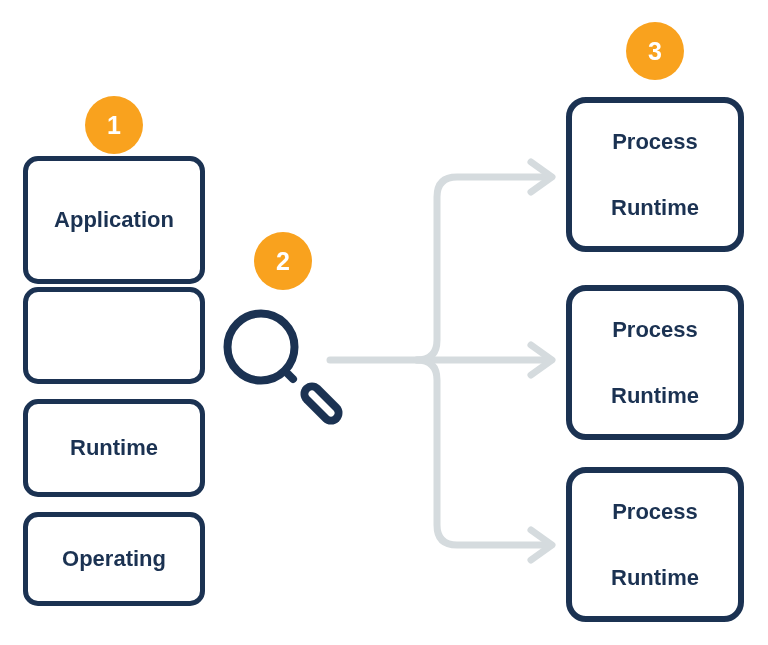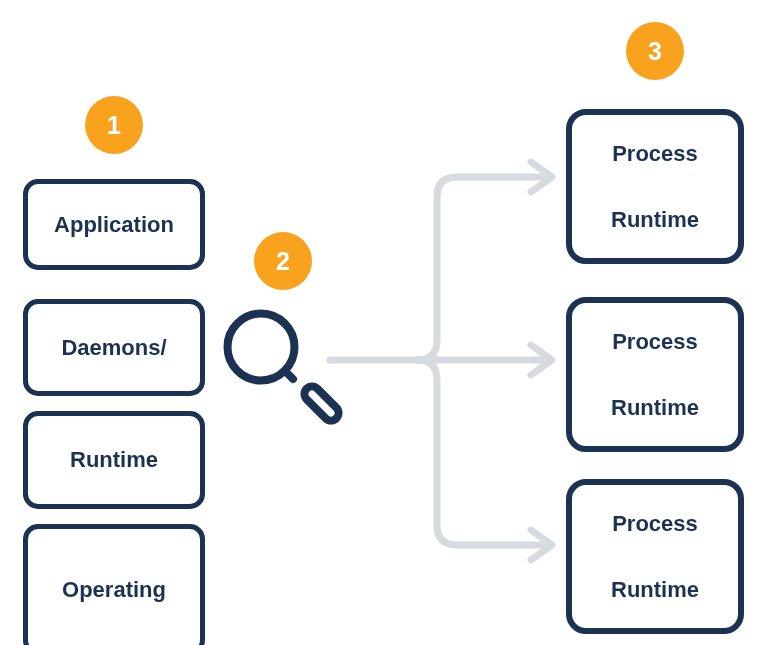--- a/index.html
+++ b/index.html
@@ -45,32 +45,31 @@
     border: 5px solid var(--navy);
     color: var(--navy);
     font-weight: bold;
     font-size: 22px;
     text-align: center;
     display: flex;
     flex-direction: column;
     align-items: center;
     justify-content: center;
     line-height: 1.32;
-    margin-top: 12px;
   }
 
   .left-box {
     left: 23px;
     width: 182px;
     border-radius: 15px;
   }
-  .left-box-1 { top: 167px; height: 91px; }
+  .left-box-1 { top: 156px; height: 128px; }
   .left-box-2 { top: 287px; height: 97px;  }
   .left-box-3 { top: 399px; height: 98px;  }
-  .left-box-4 { top: 512px; height: 131px; }
+  .left-box-4 { top: 512px; height: 94px; }
 
   .right-box {
     left: 566px;
     width: 178px;
     height: 155px;
     border-width: 6px;
     border-radius: 20px;
     justify-content: space-around;
     padding: 6px 0;
   }
@@ -125,21 +124,20 @@
     <span>2</span>
   </div>
   <div class="badge badge-3">
     <span>3</span>
   </div>
 
   <div class="box left-box left-box-1">
     <span>Application</span>
   </div>
   <div class="box left-box left-box-2">
-    <span>Daemons/</span>
   </div>
   <div class="box left-box left-box-3">
     <span>Runtime</span>
   </div>
   <div class="box left-box left-box-4">
     <span>Operating</span>
   </div>
 
   <div class="box right-box right-box-1">
     <span>Process</span>

